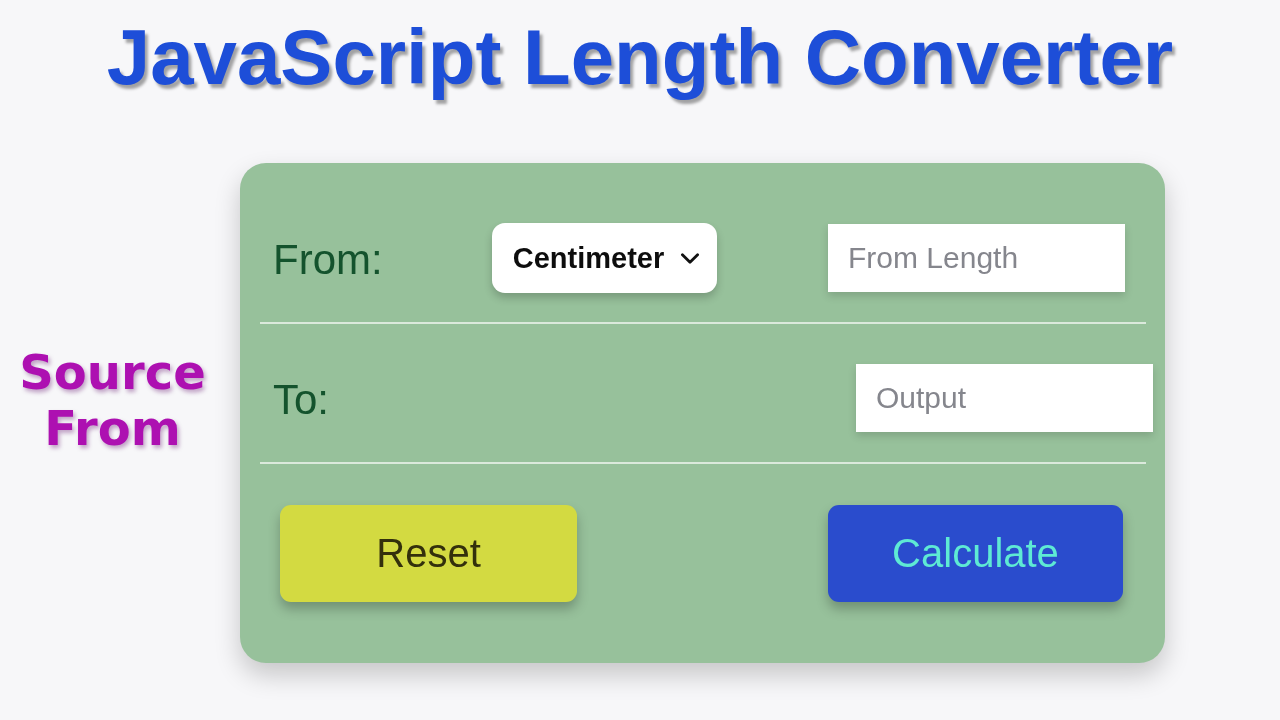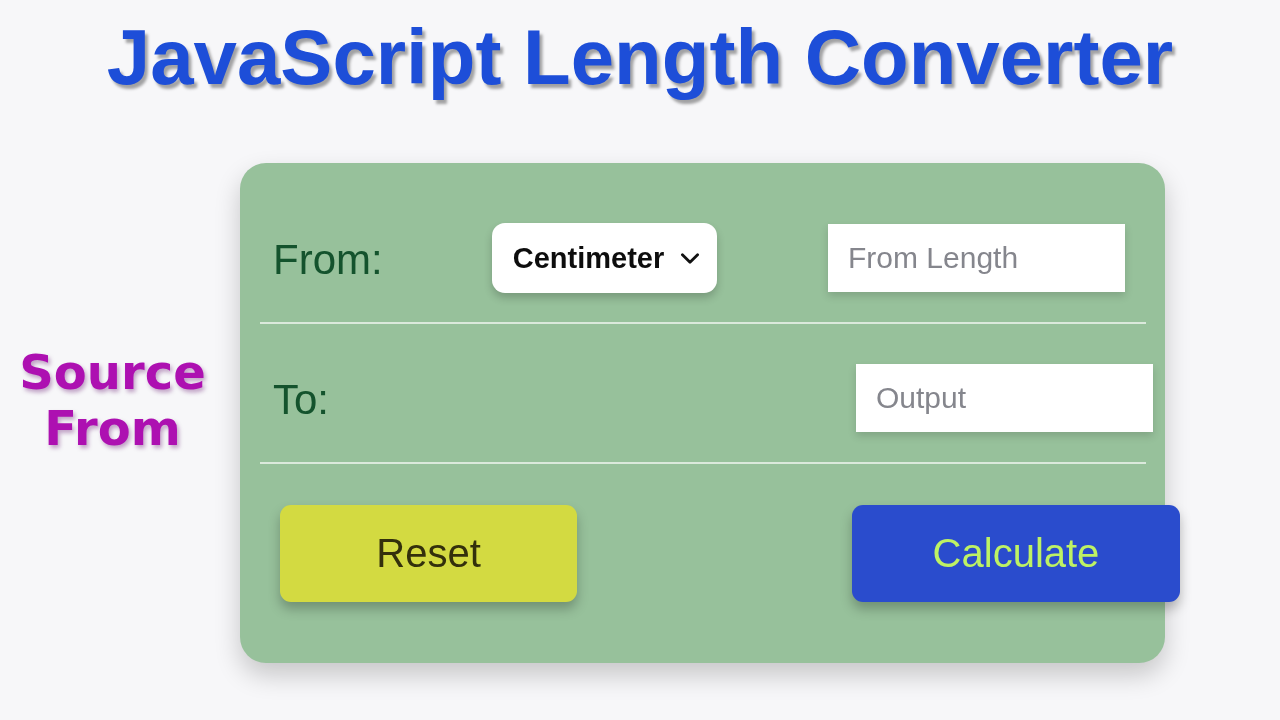--- a/index.html
+++ b/index.html
@@ -128,24 +128,23 @@
     cursor: pointer;
     box-shadow: 0 7px 12px rgba(0,0,0,0.25);
   }
   .btn-reset {
     left: 40px;
     background: #d3da41;
     color: #33300c;
   }
   .btn-calculate {
     left: 588px;
-    width: 328px;
+    width: 295px;
     background: #2a4ccd;
-    color: #bef264;
-    margin-left: 24px;
+    color: #5eead4;
   }
 </style>
 </head>
 <body>
 
 <div class="page-title">JavaScript Length Converter</div>
 
 <div class="watermark">
   <div>Source</div>
   <div>From</div>

